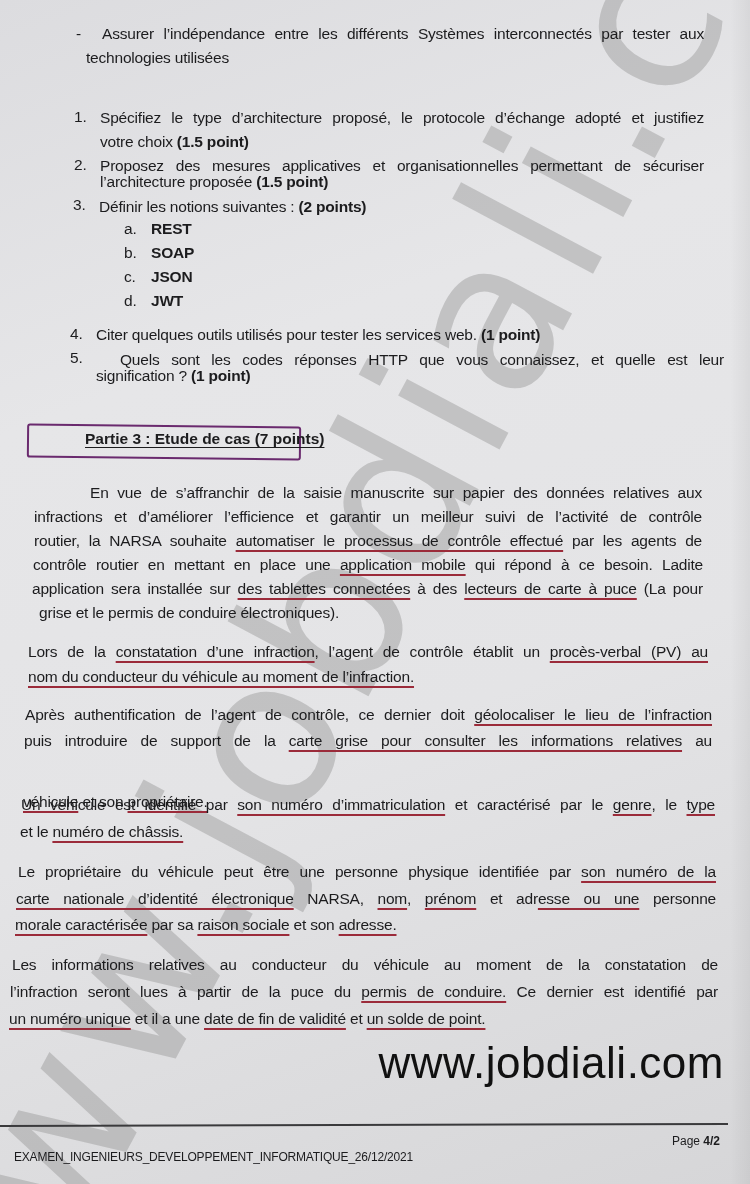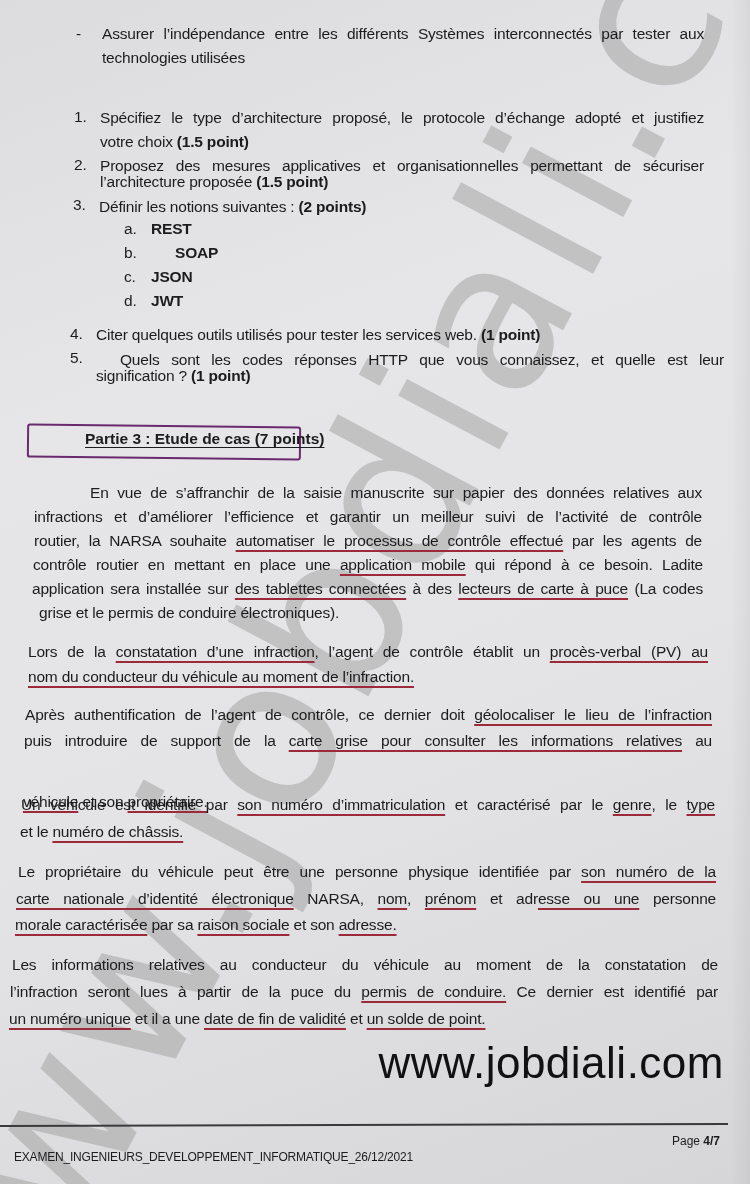--- a/index.html
+++ b/index.html
@@ -105,21 +105,21 @@
 
 <div class="page">
   <div class="page-edge"></div>
   <div class="watermark">www.jobdiali.com</div>
 
   <div class="content">
 
     <div>
       <span class="abs txt" style="left:76px; top:22px;">-</span>
       <div class="abs txt justify" style="left:102px; top:22px; width:602px;">Assurer l’indépendance entre les différents Systèmes interconnectés par tester aux</div>
-      <div class="abs txt" style="left:102px; top:46px;">technologies utilisées</div>
+      <div class="abs txt" style="left:86px; top:46px;">technologies utilisées</div>
     </div>
 
     <div>
       <span class="abs txt" style="left:74px; top:105px;">1.</span>
       <div class="abs txt justify" style="left:100px; top:106px; width:604px;">Spécifiez le type d’architecture proposé, le protocole d’échange adopté et justifiez</div>
       <div class="abs txt" style="left:100px; top:120px; margin-top:10px;"><span>votre choix </span><span class="bold">(1.5 point)</span></div>
     </div>
 
     <div>
       <span class="abs txt" style="left:74px; top:153px;">2.</span>
@@ -130,21 +130,21 @@
     <div>
       <span class="abs txt" style="left:73px; top:193px;">3.</span>
       <div class="abs txt" style="left:99px; top:195px;"><span>Définir les notions suivantes : </span><span class="bold">(2 points)</span></div>
 
       <div>
         <span class="abs txt" style="left:124px; top:217px;">a.</span>
         <span class="abs txt bold" style="left:151px; top:217px;">REST</span>
       </div>
       <div>
         <span class="abs txt" style="left:124px; top:241px;">b.</span>
-        <span class="abs txt bold" style="left:151px; top:241px;margin-left:24px;">SOAP</span>
+        <span class="abs txt bold" style="left:151px; top:241px;">SOAP</span>
       </div>
       <div>
         <span class="abs txt" style="left:124px; top:265px;">c.</span>
         <span class="abs txt bold" style="left:151px; top:265px;">JSON</span>
       </div>
       <div>
         <span class="abs txt" style="left:124px; top:289px;">d.</span>
         <span class="abs txt bold" style="left:151px; top:289px;">JWT</span>
       </div>
     </div>
@@ -161,21 +161,21 @@
     </div>
 
     <div class="section-box"></div>
     <div class="section-title">Partie 3 : Etude de cas (7 points)</div>
 
     <div>
       <div class="abs txt justify" style="left:90px; top:481px; width:612px;">En vue de s’affranchir de la saisie manuscrite sur papier des données relatives aux</div>
       <div class="abs txt justify" style="left:34px; top:505px; width:668px;">infractions et d’améliorer l’efficience et garantir un meilleur suivi de l’activité de contrôle</div>
       <div class="abs txt justify" style="left:34px; top:529px; width:668px;"><span>routier, la NARSA souhaite </span><span class="ul-red">automatiser le processus de contrôle effectué</span><span> par les agents de</span></div>
       <div class="abs txt justify" style="left:33px; top:553px; width:670px;"><span>contrôle routier en mettant en place une </span><span class="ul-red">application mobile</span><span> qui répond à ce besoin. Ladite</span></div>
-      <div class="abs txt justify" style="left:32px; top:577px; width:671px;"><span>application sera installée sur </span><span class="ul-red">des tablettes connectées</span><span> à des </span><span class="ul-red">lecteurs de carte à puce</span><span> (La codes</span></div>
+      <div class="abs txt justify" style="left:32px; top:577px; width:671px;"><span>application sera installée sur </span><span class="ul-red">des tablettes connectées</span><span> à des </span><span class="ul-red">lecteurs de carte à puce</span><span> (La pour</span></div>
       <div class="abs txt" style="left:31px; top:601px;margin-left:8px;">grise et le permis de conduire électroniques).</div>
     </div>
 
     <div>
       <div class="abs txt justify" style="left:28px; top:640px; width:680px;"><span>Lors de la </span><span class="ul-red">constatation d’une infraction</span><span>, l’agent de contrôle établit un </span><span class="ul-red">procès-verbal (PV) au</span></div>
       <div class="abs txt" style="left:28px; top:665px;"><span class="ul-red">nom du conducteur du véhicule au moment de l’infraction.</span></div>
     </div>
 
     <div>
       <div class="abs txt justify" style="left:25px; top:703px; width:687px;"><span>Après authentification de l’agent de contrôle, ce dernier doit </span><span class="ul-red">géolocaliser le lieu de l’infraction</span></div>
@@ -197,16 +197,16 @@
     <div>
       <div class="abs txt justify" style="left:12px; top:953px; width:706px;">Les informations relatives au conducteur du véhicule au moment de la constatation de</div>
       <div class="abs txt justify" style="left:10px; top:980px; width:708px;"><span>l’infraction seront lues à partir de la puce du </span><span class="ul-red">permis de conduire.</span><span> Ce dernier est identifié par</span></div>
       <div class="abs txt" style="left:9px; top:1007px;"><span class="ul-red">un numéro unique</span><span> et il a une </span><span class="ul-red">date de fin de validité</span><span> et </span><span class="ul-red">un solde de point.</span></div>
     </div>
 
     <div class="jobdiali">www.jobdiali.com</div>
 
     <div class="footer-rule"></div>
     <div class="footer-left">EXAMEN_INGENIEURS_DEVELOPPEMENT_INFORMATIQUE_26/12/2021</div>
-    <div class="footer-right"><span>Page </span><b>4/7</b></div>
+    <div class="footer-right"><span>Page </span><b>4/2</b></div>
 
   </div>
 </div>
 
 </body></html>

